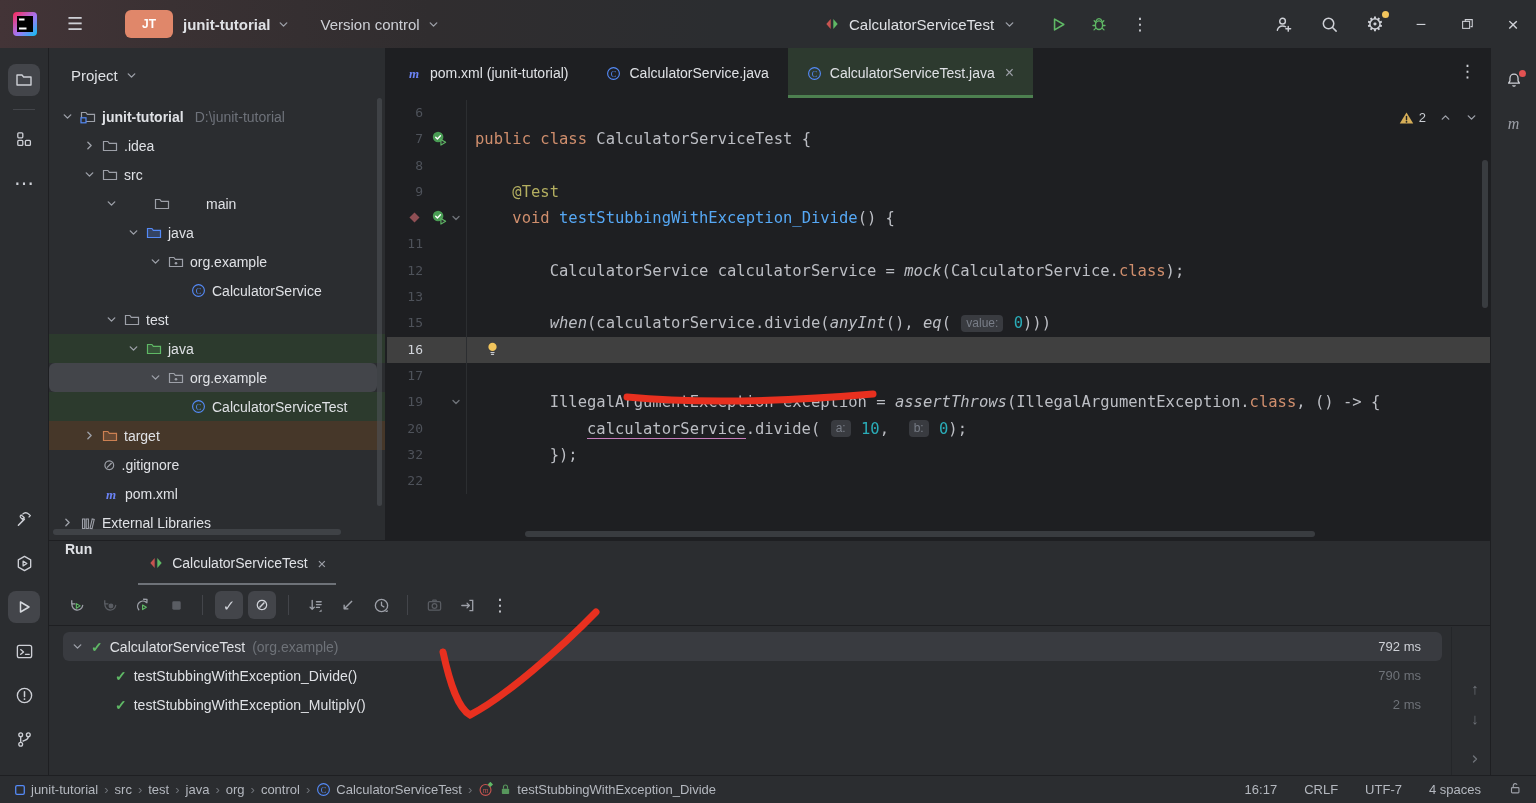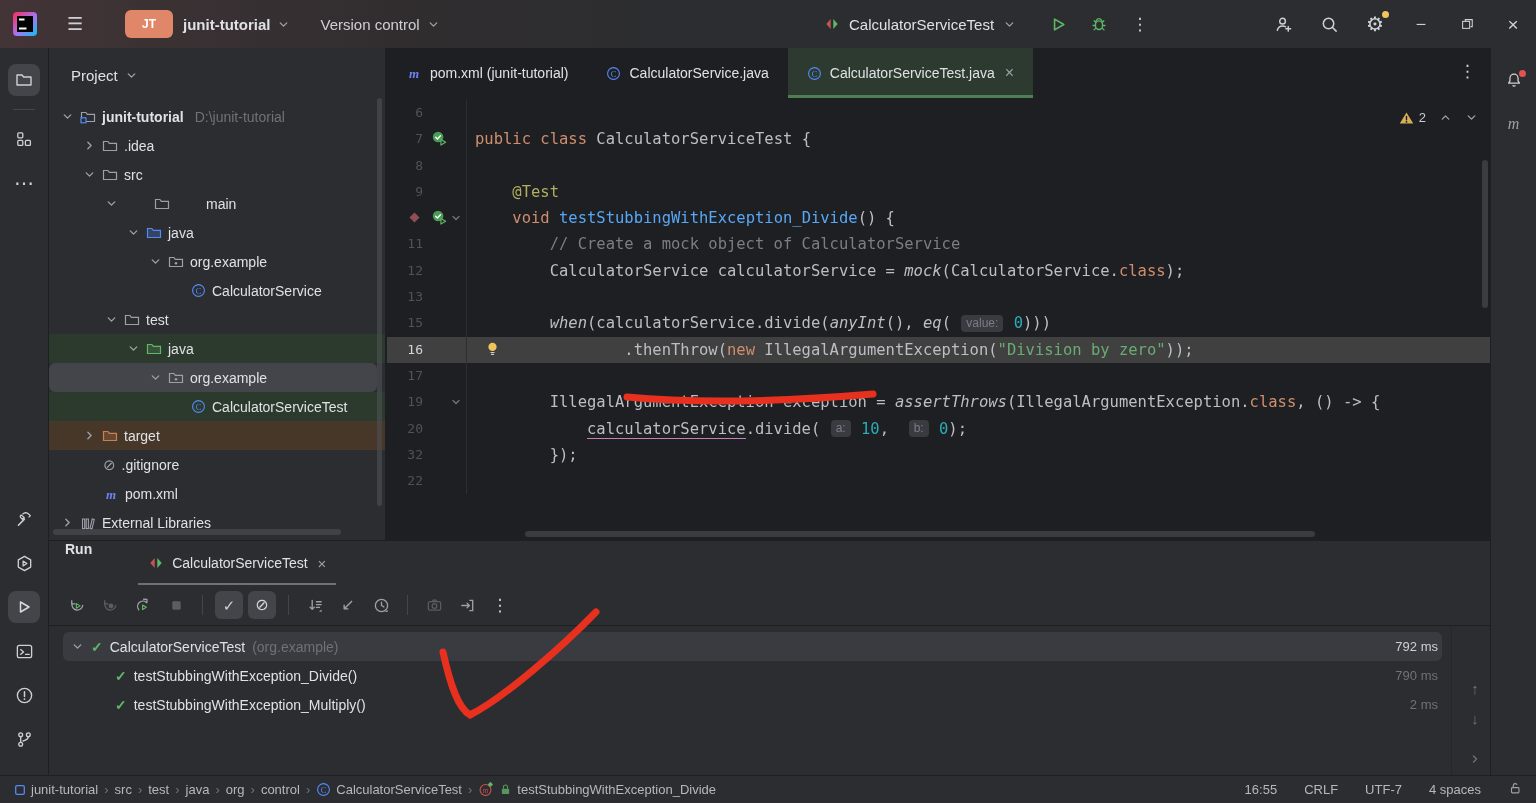--- a/index.html
+++ b/index.html
@@ -99,21 +99,21 @@
   .ic-slash-toggle{font-size:16px;color:#d1d4da}
   .ic-gitignore{font-size:15px;color:#9da0a8}
   .ic-kebab{font-size:17px;color:#ced0d6}
   .vsep{width:1px;height:20px;background:#43454a;margin:0 7px}
   .results{position:relative;height:149px;border-top:1px solid #1e1f22;padding-top:6px}
   .res-row{position:relative;height:29px;display:flex;align-items:center;gap:7px;margin:0 48px 0 14px;padding-left:8px;font-size:14px;color:#dfe1e5}
   .res-row.sel{background:#393b40;border-radius:6px}
   .res-row.lvl1{padding-left:52px}
   .ic-check-green{color:#5fb865;font-size:14px;font-weight:bold}
   .res-suffix{color:#6e7278}
-  .time{position:absolute;right:4px;color:#6e7278;font-size:13px}
+  .time{position:absolute;right:21px;color:#6e7278;font-size:13px}
   .time.bright{color:#ced0d6}
   .minibar{position:absolute;right:9px;top:140px;display:flex;flex-direction:column;align-items:center;gap:15px;color:#6e7278;font-size:15px;z-index:4}
   .results-vline{position:absolute;right:38px;top:86px;bottom:0;width:1px;background:#242629}
   .ic-arrow-up,.ic-arrow-down{font-size:15px;color:#6e7278}
 
   
   .statusbar{position:absolute;left:0;bottom:0;width:1536px;height:28px;background:#2b2d30;border-top:1px solid #1e1f22;
     display:flex;align-items:center;padding:0 14px;font-size:13px;color:#b4b8bf;z-index:5;white-space:nowrap}
   .crumb{display:flex;align-items:center;gap:5px}
   .crumb-sep{color:#6e7278;margin:0 6px;font-size:13px}
@@ -610,21 +610,20 @@
                 <path d="M4 6l4 4 4-4" fill="none" stroke="#6e7278" stroke-width="1.8" stroke-linecap="round" stroke-linejoin="round"></path>
               </svg>
             </span>
           </div>
           <pre class="ctext"><span class="sg-t">    </span><span class="sg-k">void </span><span class="sg-m">testStubbingWithException_Divide</span><span class="sg-t">() {</span></pre>
         </div>
         <div class="code-line">
           <div class="gutter">
             <span class="lnum">11</span>
           </div>
-          <pre class="ctext"><span class="sg-c">        // Create a mock object of CalculatorService</span></pre>
         </div>
         <div class="code-line">
           <div class="gutter">
             <span class="lnum">12</span>
           </div>
           <pre class="ctext"><span class="sg-t">        CalculatorService calculatorService = </span><span class="sg-i">mock</span><span class="sg-t">(CalculatorService.</span><span class="sg-k">class</span><span class="sg-t">);</span></pre>
         </div>
         <div class="code-line">
           <div class="gutter">
             <span class="lnum">13</span>
@@ -640,21 +639,20 @@
         <div class="code-line current">
           <span class="icon ic-bulb gut-bulb">
             <svg width="15" height="16" viewBox="0 0 16 17">
               <circle cx="8" cy="6.3" r="4.4" fill="#f2c55c"></circle>
               <path d="M6.3 12.2h3.4M6.8 14.2h2.4" stroke="#c9cbd1" stroke-width="1.2" stroke-linecap="round"></path>
             </svg>
           </span>
           <div class="gutter">
             <span class="lnum">16</span>
           </div>
-          <pre class="ctext"><span class="sg-t">                .thenThrow(</span><span class="sg-k">new </span><span class="sg-t">IllegalArgumentException(</span><span class="sg-s">"Division by zero"</span><span class="sg-t">));</span></pre>
         </div>
         <div class="code-line">
           <div class="gutter">
             <span class="lnum">17</span>
           </div>
           <pre class="ctext"></pre>
         </div>
         <div class="code-line">
           <div class="gutter">
             <span class="lnum">19</span>
@@ -899,21 +897,21 @@
         <span class="icon ic-lock-green">
           <svg width="13" height="13" viewBox="0 0 16 16">
             <rect x="3.5" y="7" width="9" height="6.5" rx="1" fill="#57965c"></rect>
             <path d="M5.5 7V5a2.5 2.5 0 015 0v2" fill="none" stroke="#57965c" stroke-width="1.4"></path>
           </svg>
         </span>
         <span>testStubbingWithException_Divide</span>
       </span>
     </div>
   <div class="sb-right" id="status-right">
-      <span class="sb-item">16:55</span>
+      <span class="sb-item">16:17</span>
       <span class="sb-item">CRLF</span>
       <span class="sb-item">UTF-7</span>
       <span class="sb-item">4 spaces</span>
       <span class="sb-item"><span class="icon ic-unlock">
           <svg width="14" height="14" viewBox="0 0 16 16">
             <rect x="4" y="7.5" width="8.5" height="6" rx="1" fill="none" stroke="#9da0a8" stroke-width="1.3"></rect>
             <path d="M6 7.5V5.2A2.3 2.3 0 0110.4 4.4" fill="none" stroke="#9da0a8" stroke-width="1.3"></path>
           </svg>
         </span></span>
     </div>

